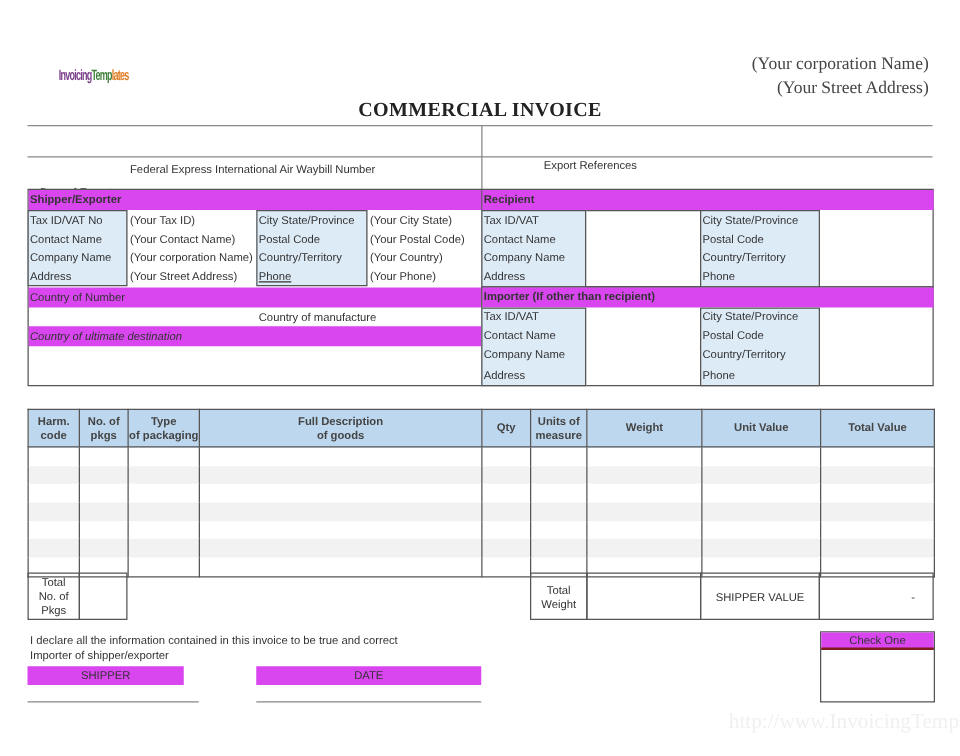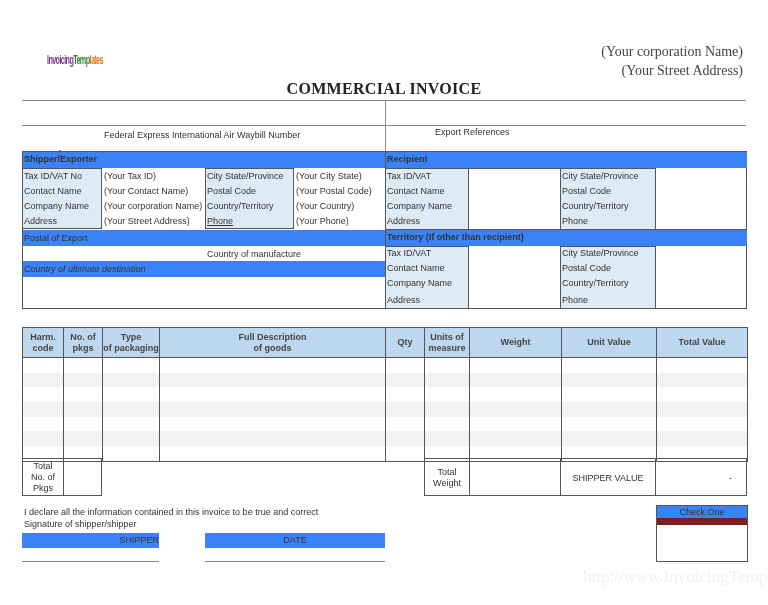--- a/index.html
+++ b/index.html
@@ -9,21 +9,21 @@
   .logo { left:47px; top:53px; font-family:"Liberation Sans Narrow","Liberation Sans",sans-serif;
           font-size:12px; font-weight:bold; letter-spacing:-1px; transform:scaleX(0.6); transform-origin:left;
           white-space:nowrap; }
   .logo .c1{color:#7a3f8a;} .logo .c2{color:#3f7f3a;} .logo .c3{color:#e07a1f;}
   .corp { right:25px; text-align:right; font-family:"Liberation Serif", serif; font-size:14px; color:#444; line-height:19px; }
   .title { left:0; width:768px; top:80px; text-align:center; font-family:"Liberation Serif", serif;
            font-size:16px; font-weight:bold; color:#222; letter-spacing:0.3px; }
   .hline { height:0; border-top:1px solid #888; }
   .vline { width:0; border-left:1px solid #888; }
   .lbl { white-space:nowrap; line-height:15px; }
-  .blue { background:#3b82f6; }
+  .blue { background:#d946ef; }
   .lblue { background:#ddebf7; }
   .box { border:1px solid #555; box-sizing:border-box; }
   .sec-h { font-weight:bold; color:#333; }
   table.items { position:absolute; left:22px; top:327px; border-collapse:collapse; }
   table.items td, table.items th { border-left:1px solid #555; border-right:1px solid #555; padding:0; font-size:9px; }
   table.items th { background:#bdd7ee; font-weight:bold; color:#444; height:29px; border-top:1px solid #555;
                    border-bottom:1px solid #555; text-align:center; line-height:11px; }
   table.items td { height:14.7px; }
   table.items tr.alt td { background:#f2f2f2; }
   table.items tr:last-child td { border-bottom:1px solid #555; }
@@ -73,21 +73,21 @@
   <div class="lbl"><u>Phone</u></div>
 </div>
 <div class="abs" style="left:296px; top:169px;">
   <div class="lbl">(Your City State)</div>
   <div class="lbl">(Your Postal Code)</div>
   <div class="lbl">(Your Country)</div>
   <div class="lbl">(Your Phone)</div>
 </div>
 
 <div class="abs blue" style="left:23px; top:230px; width:362px; height:16px;"></div>
-<div class="abs lbl" style="left:24px; top:231px;">Postal of Export</div>
+<div class="abs lbl" style="left:24px; top:231px;">Country of Number</div>
 <div class="abs lbl" style="left:207px; top:247px;">Country of manufacture</div>
 <div class="abs" style="left:23px; top:246px; width:362px; height:15px;"></div>
 <div class="abs blue" style="left:23px; top:261px; width:362px; height:16px;"></div>
 <div class="abs lbl" style="left:24px; top:262px;font-style:italic;">Country of ultimate destination</div>
 <div class="abs" style="left:23px; top:277px; width:362px; height:31px;"></div>
 
 <div class="abs box" style="left:385px; top:151px; width:362px; height:79px;"></div>
 <div class="abs blue lbl sec-h" style="left:386px; top:152px; width:360px; height:16px; padding-left:1px;">Recipient</div>
 <div class="abs lblue box" style="left:385px; top:168px; width:84px; height:62px;"></div>
 <div class="abs" style="left:469px; top:168px; width:91px; height:62px; border-top:1px solid #555; border-bottom:1px solid #555; box-sizing:border-box;"></div>
@@ -100,21 +100,21 @@
   <div class="lbl">Address</div>
 </div>
 <div class="abs" style="left:562px; top:169px;">
   <div class="lbl">City  State/Province</div>
   <div class="lbl">Postal Code</div>
   <div class="lbl">Country/Territory</div>
   <div class="lbl">Phone</div>
 </div>
 
 <div class="abs box" style="left:385px; top:229px; width:362px; height:80px;"></div>
-<div class="abs blue lbl sec-h" style="left:386px; top:230px; width:360px; height:16px; padding-left:1px;">Territory (If other than recipient)</div>
+<div class="abs blue lbl sec-h" style="left:386px; top:230px; width:360px; height:16px; padding-left:1px;">Importer (If other than recipient)</div>
 <div class="abs lblue box" style="left:385px; top:246px; width:84px; height:63px;"></div>
 <div class="abs" style="left:469px; top:246px; width:91px; height:63px;"></div>
 <div class="abs lblue box" style="left:560px; top:246px; width:96px; height:63px;"></div>
 <div class="abs" style="left:656px; top:246px; width:91px; height:63px;"></div>
 <div class="abs" style="left:387px; top:246px;">
   <div class="lbl">Tax ID/VAT</div>
   <div class="lbl">Contact Name</div>
   <div class="lbl">Company Name</div>
   <div class="lbl" style="margin-top:2px;">Address</div>
 </div>
@@ -238,23 +238,23 @@
 
 <div class="abs box" style="left:424px; top:458px; width:46px; height:38px; text-align:center; line-height:11px; padding-top:8px;">
   <div>Total</div>
   <div>Weight</div>
 </div>
 <div class="abs box" style="left:469px; top:458px; width:92px; height:38px;"></div>
 <div class="abs box" style="left:560px; top:458px; width:96px; height:38px; text-align:center; line-height:38px;">SHIPPER VALUE</div>
 <div class="abs box" style="left:655px; top:458px; width:92px; height:38px; text-align:right; line-height:38px; padding-right:14px;">-</div>
 
 <div class="abs lbl" style="left:24px; top:506px; line-height:12px;">I declare all the information contained in this invoice to be true and correct</div>
-<div class="abs lbl" style="left:24px; top:518px; line-height:12px;">Signature of shipper/shipper</div>
-<div class="abs blue" style="left:22px; top:533px; width:137px; height:15px; text-align:right; line-height:15px;">SHIPPER</div>
+<div class="abs lbl" style="left:24px; top:518px; line-height:12px;">Importer of shipper/exporter</div>
+<div class="abs blue" style="left:22px; top:533px; width:125px; height:15px; text-align:center; line-height:15px;">SHIPPER</div>
 <div class="abs blue" style="left:205px; top:533px; width:180px; height:15px; text-align:center; line-height:15px;">DATE</div>
 <div class="abs hline" style="left:22px; top:561px; width:137px;"></div>
 <div class="abs hline" style="left:205px; top:561px; width:180px;"></div>
 
 <div class="abs box" style="left:656px; top:505px; width:92px; height:57px;">
-  <div class="blue" style="height:12px; line-height:12px; text-align:center; border-bottom:7px solid #7f1d1d;">Check One</div>
+  <div class="blue" style="height:12px; line-height:12px; text-align:center; border-bottom:2px solid #7f1d1d;">Check One</div>
 </div>
 
 <div class="abs watermark">http://www.InvoicingTemplate.com</div>
 
 </body></html>

